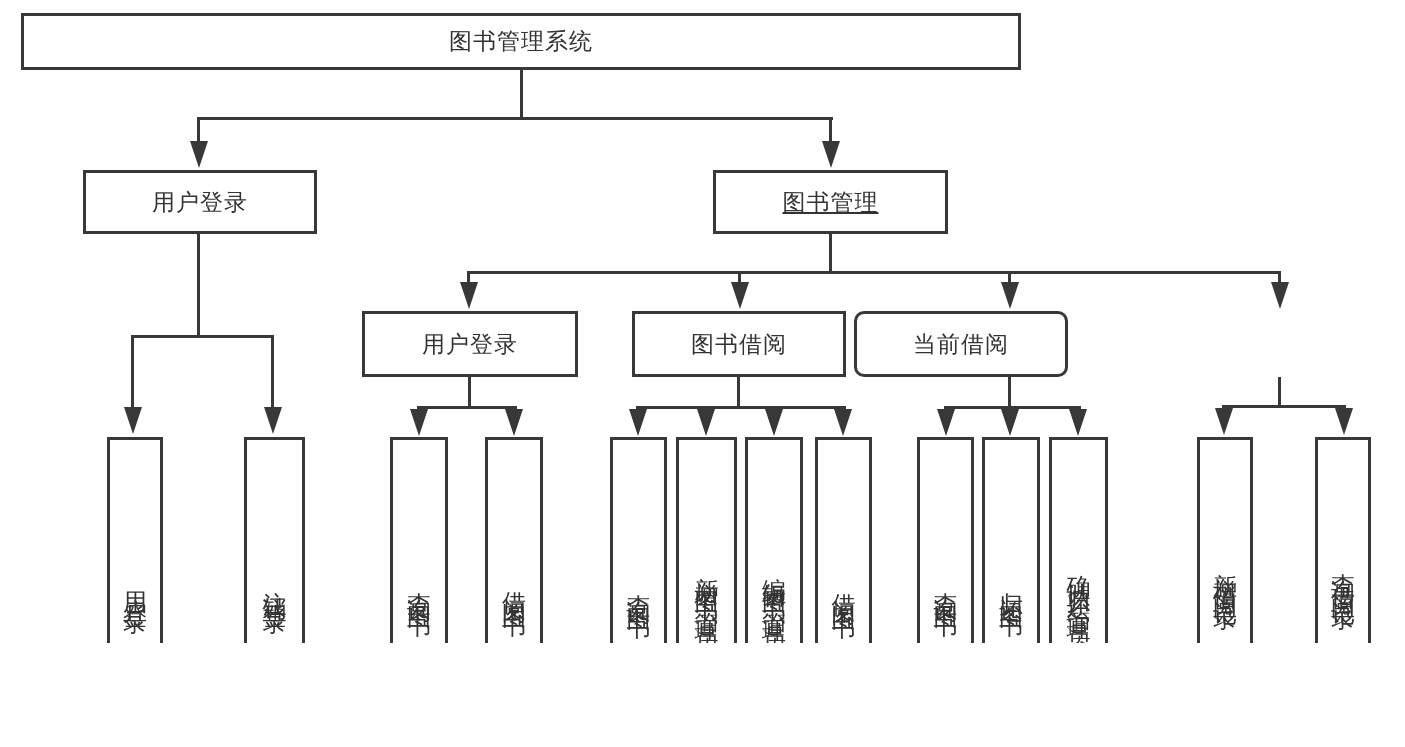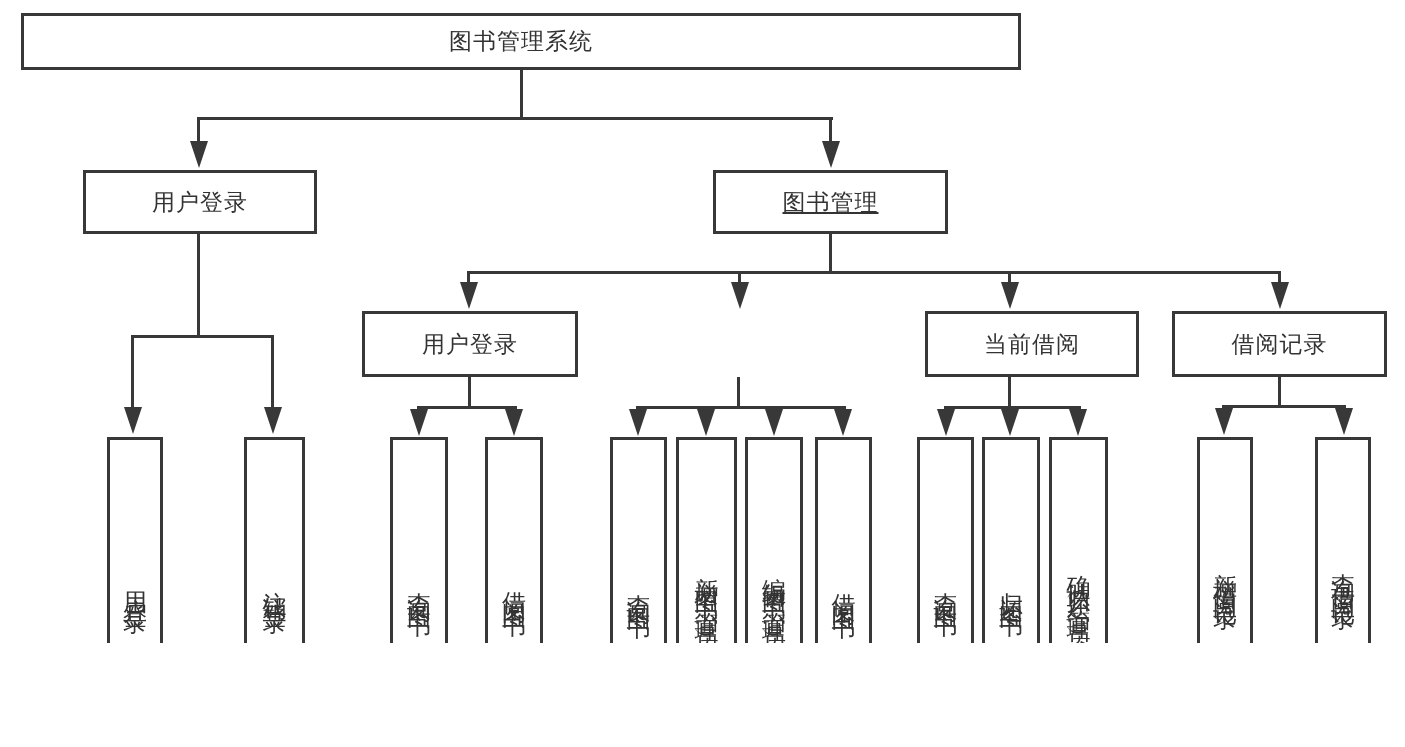--- a/index.html
+++ b/index.html
@@ -98,25 +98,25 @@
   <div class="vline" style="left:738px;top:274px;height:8px;"></div>
   <div class="arw" style="left:731px;top:282px;"></div>
   <div class="vline" style="left:1008px;top:274px;height:8px;"></div>
   <div class="arw" style="left:1001px;top:282px;"></div>
   <div class="vline" style="left:1278px;top:274px;height:8px;"></div>
   <div class="arw" style="left:1271px;top:282px;"></div>
 
   <div class="nbox" style="left:362px;top:311px;width:216px;height:66px;">
     <span>用户登录</span>
   </div>
-  <div class="nbox" style="left:925px;top:311px;width:214px;height:66px;">
+  <div class="nbox" style="left:632px;top:311px;width:214px;height:66px;">
+    <span>图书借阅</span>
+  </div>
+  <div class="nbox" style="left:854px;top:311px;width:214px;height:66px;border-radius:10px;">
     <span>当前借阅</span>
-  </div>
-  <div class="nbox" style="left:1172px;top:311px;width:215px;height:66px;">
-    <span>借阅记录</span>
   </div>
 
   <div class="vline" style="left:468px;top:377px;height:29px;"></div>
   <div class="hline" style="left:417px;top:406px;width:100px;"></div>
   <div class="arw" style="left:410px;top:409px;"></div>
   <div class="arw" style="left:505px;top:409px;"></div>
 
   <div class="vline" style="left:737px;top:377px;height:29px;"></div>
   <div class="hline" style="left:636px;top:406px;width:210px;"></div>
   <div class="arw" style="left:629px;top:409px;"></div>

